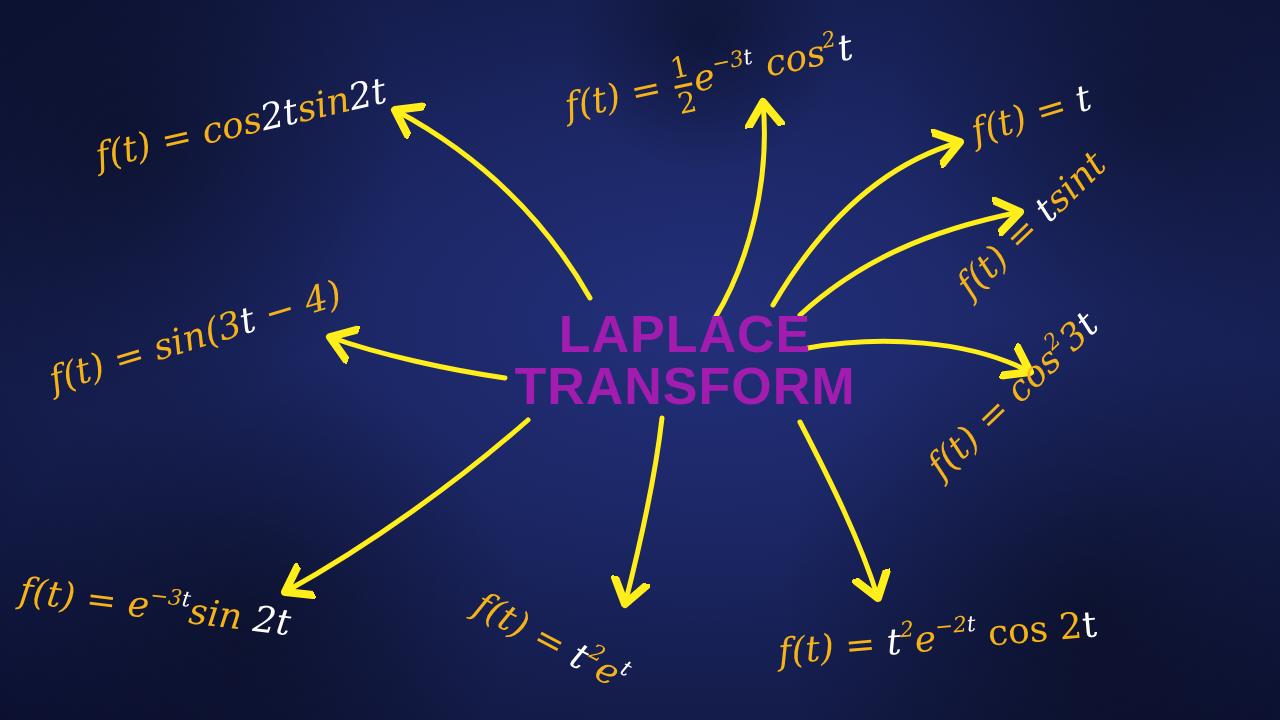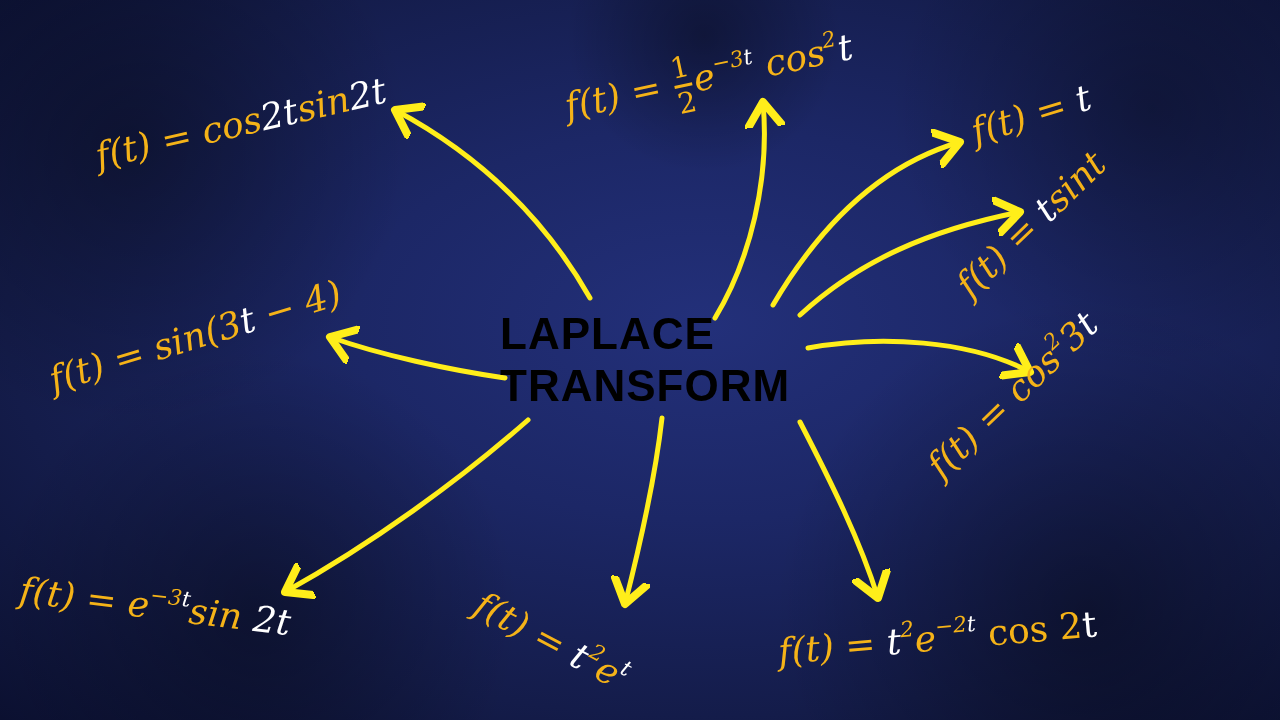--- a/index.html
+++ b/index.html
@@ -13,23 +13,23 @@
     background:
       radial-gradient(circle at 10% 20%, rgba(0,0,0,0.35) 0, transparent 22%),
       radial-gradient(circle at 85% 85%, rgba(0,0,0,0.4) 0, transparent 25%),
       radial-gradient(circle at 20% 85%, rgba(0,0,0,0.35) 0, transparent 22%),
       radial-gradient(circle at 90% 15%, rgba(0,0,0,0.3) 0, transparent 20%),
       radial-gradient(circle at 55% 5%, rgba(0,0,0,0.35) 0, transparent 14%);
   }
   svg.arrows { position:absolute; left:0; top:0; }
   .title {
     position:absolute; left:500px; top:308px; width:370px;
-    text-align:left; color:#000000;
+    text-align:center; color:#a21caf;
     font-family:"Liberation Sans", sans-serif; font-weight:bold;
-    font-size:44px; line-height:52px; letter-spacing:1px;
+    font-size:52px; line-height:52px; letter-spacing:1px;
   }
   .formula {
     position:absolute; white-space:nowrap; color:#f5b318;
     font-family:"DejaVu Serif", serif; font-size:36px; font-style:italic;
     transform-origin: left center;
   }
   .w { color:#ffffff; }
   .up { font-size:0.6em; vertical-align:0.75em; }
   .frac { display:inline-block; vertical-align:middle; text-align:center; font-style:normal; line-height:1; margin:0 2px; }
   .frac span { display:block; font-size:0.8em; }

